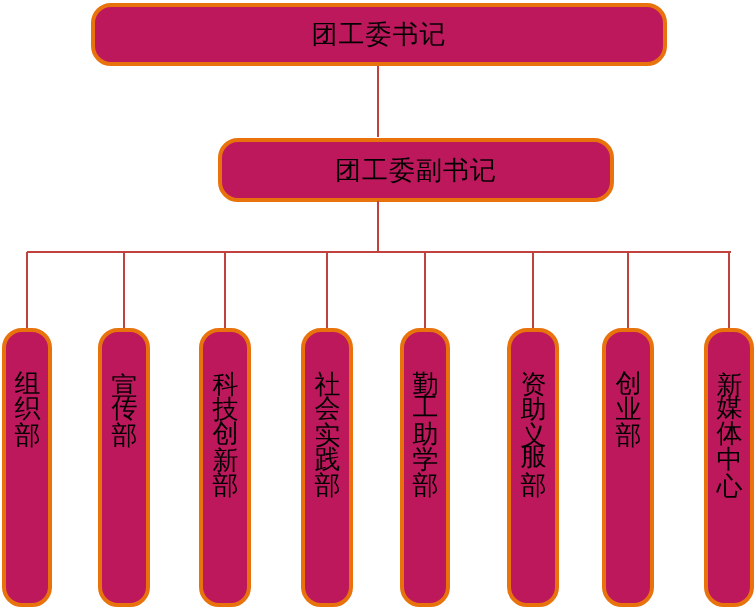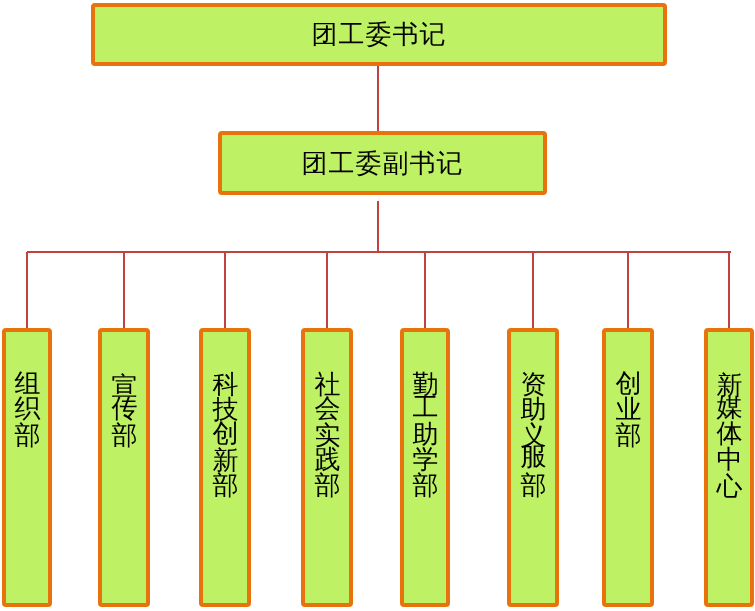--- a/index.html
+++ b/index.html
@@ -8,23 +8,23 @@
     width: 755px;
     height: 611px;
     background: #ffffff;
     overflow: hidden;
     font-family: "Liberation Serif", "DejaVu Serif", serif;
     color: #000000;
   }
   .node {
     position: absolute;
     box-sizing: border-box;
-    background: #bef264;
+    background: #be185d;
     border: 4px solid #E8730C;
-    border-radius: 4px;
+    border-radius: 20px;
   }
   .h-node {
     display: flex;
     align-items: center;
     justify-content: center;
     font-size: 26px;
     letter-spacing: 1px;
   }
   .v-node {
     top: 328px;
@@ -36,21 +36,21 @@
   .v-text {
     writing-mode: vertical-rl;
     text-orientation: upright;
     font-size: 26px;
     line-height: 1;
     letter-spacing: 25px;
     margin-top: 18px;
     white-space: nowrap;
   }
   .root-box   { left: 91px;  top: 3px;   width: 576px; height: 63px; }
-  .deputy-box { left: 218px; top: 131px; width: 329px; height: 64px; }
+  .deputy-box { left: 218px; top: 138px; width: 396px; height: 64px; }
 
   .dept-1 { left: 2px;   width: 50px; }
   .dept-2 { left: 98px;  width: 52px; }
   .dept-3 { left: 199px; width: 52px; }
   .dept-4 { left: 301px; width: 52px; }
   .dept-5 { left: 400px; width: 50px; }
   .dept-6 { left: 507px; width: 52px; }
   .dept-7 { left: 602px; width: 52px; }
   .dept-8 { left: 704px; width: 50px; }
 

